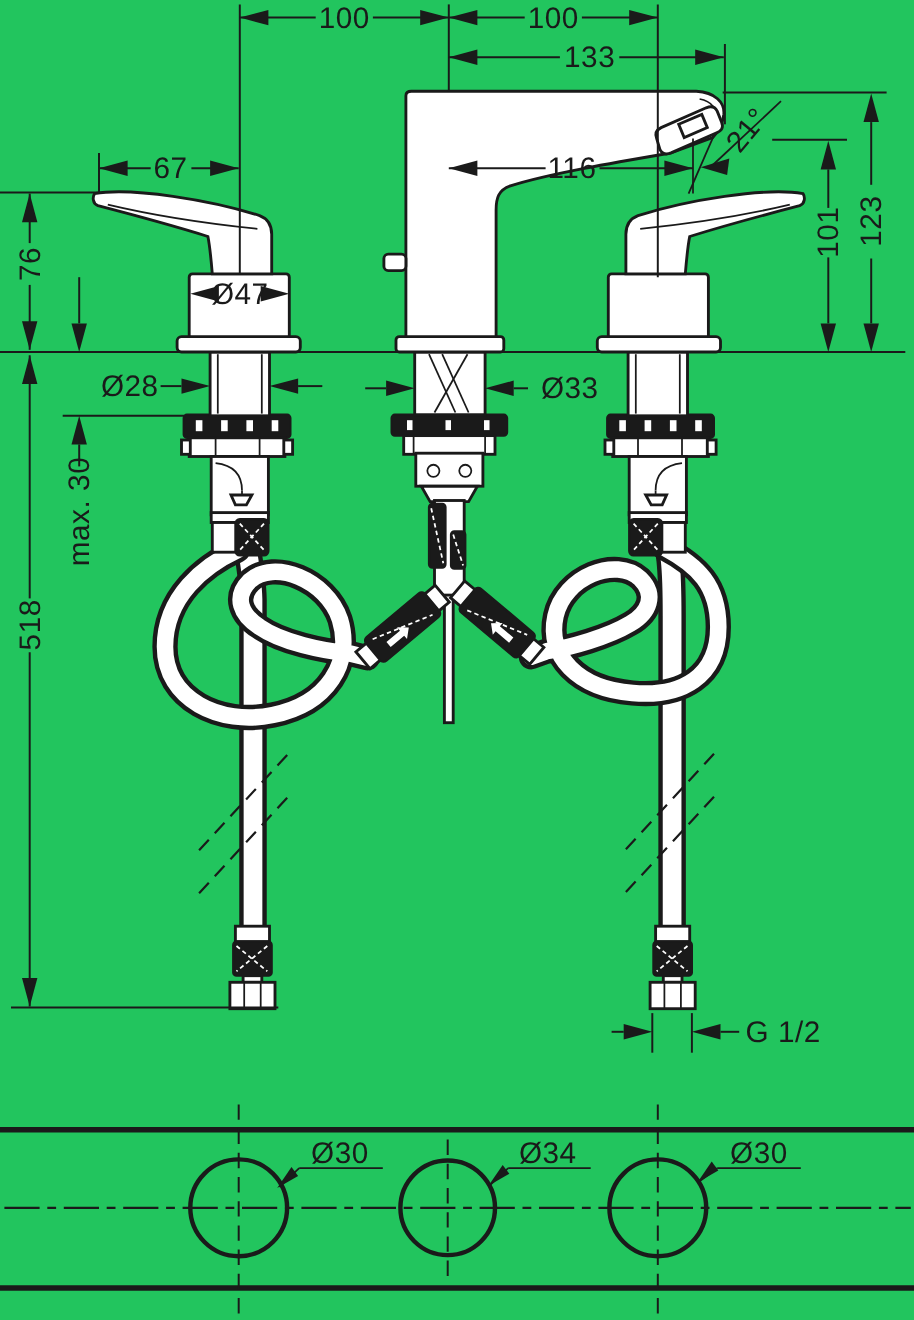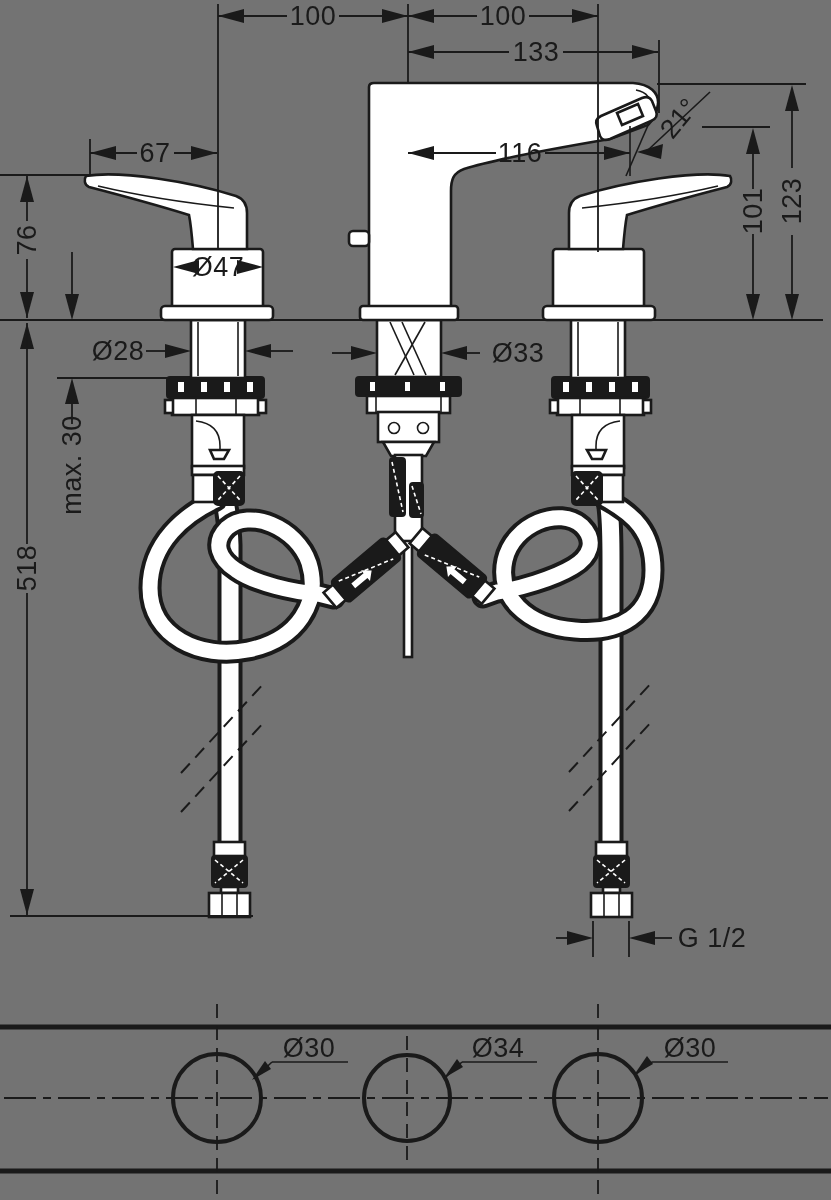--- a/index.html
+++ b/index.html
@@ -1,16 +1,16 @@
 <!DOCTYPE html>
 <html><head>
 <meta charset="utf-8">
 <style>
   html,body{margin:0;padding:0;background:#ffffff;}
-  .page{width:831px;height:1200px;background:#737373;position:relative;overflow:hidden;}
+  .page{width:831px;height:1200px;background:#22c55e;position:relative;overflow:hidden;}
   svg{display:block;}
   .t{font-family:"Liberation Sans","DejaVu Sans",sans-serif;font-size:27px;fill:#1a1a1a;letter-spacing:0.5px;}
   .tm{text-anchor:middle;}
   .ln{stroke:#1a1a1a;stroke-width:1.8;fill:none;}
   .lnthin{stroke:#1a1a1a;stroke-width:1.6;fill:none;}
   .shape{stroke:#1a1a1a;stroke-width:2.6;fill:#ffffff;}
   .dark{stroke:#1a1a1a;stroke-width:2;fill:#1a1a1a;}
   .ar{fill:#1a1a1a;stroke:none;}
   .tubeO{stroke:#1a1a1a;fill:none;stroke-linecap:round;}
   .tubeI{stroke:#ffffff;fill:none;stroke-linecap:round;}

